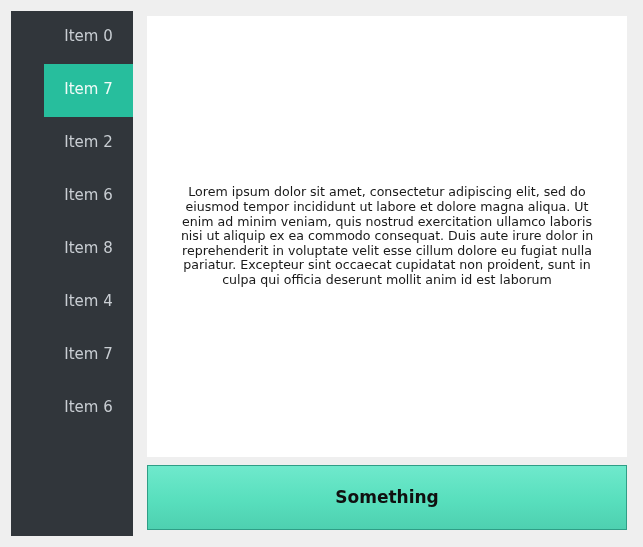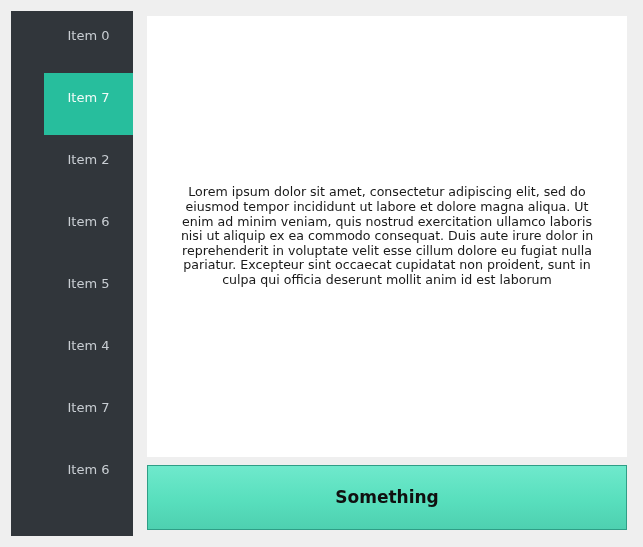--- a/index.html
+++ b/index.html
@@ -24,24 +24,24 @@
   #sidebar {
     position: absolute;
     left: 11px;
     top: 11px;
     width: 122px;
     height: 525px;
     background: #31363b;
     overflow: hidden;
   }
   .side-item {
-    height: 62px;
+    height: 53px;
     line-height: 50px;
     text-align: center;
-    font-size: 13px;
+    font-size: 15px;
     color: #c9ced3;
     background: #31363b;
     user-select: none;
     white-space: nowrap;
     margin-left: 33px;
   }
   .side-item.selected {
     background: #27be9d;
     color: #f2fbf8;
   }
@@ -92,21 +92,21 @@
 </head>
 <body>
 
 <div id="app">
 
   <nav id="sidebar">
       <div class="side-item">Item 0</div>
       <div class="side-item selected">Item 7</div>
       <div class="side-item">Item 2</div>
       <div class="side-item">Item 6</div>
-      <div class="side-item">Item 5</div>
+      <div class="side-item">Item 8</div>
       <div class="side-item">Item 4</div>
       <div class="side-item">Item 7</div>
       <div class="side-item">Item 6</div>
     </nav>
 
   <section id="content-panel">
     <p id="lorem-text">Lorem ipsum dolor sit amet, consectetur adipiscing elit, sed do eiusmod tempor incididunt ut labore et dolore magna aliqua. Ut enim ad minim veniam, quis nostrud exercitation ullamco laboris nisi ut aliquip ex ea commodo consequat. Duis aute irure dolor in reprehenderit in voluptate velit esse cillum dolore eu fugiat nulla pariatur. Excepteur sint occaecat cupidatat non proident, sunt in culpa qui officia deserunt mollit anim id est laborum</p>
   </section>
 
   <button id="action-button">Something</button>

